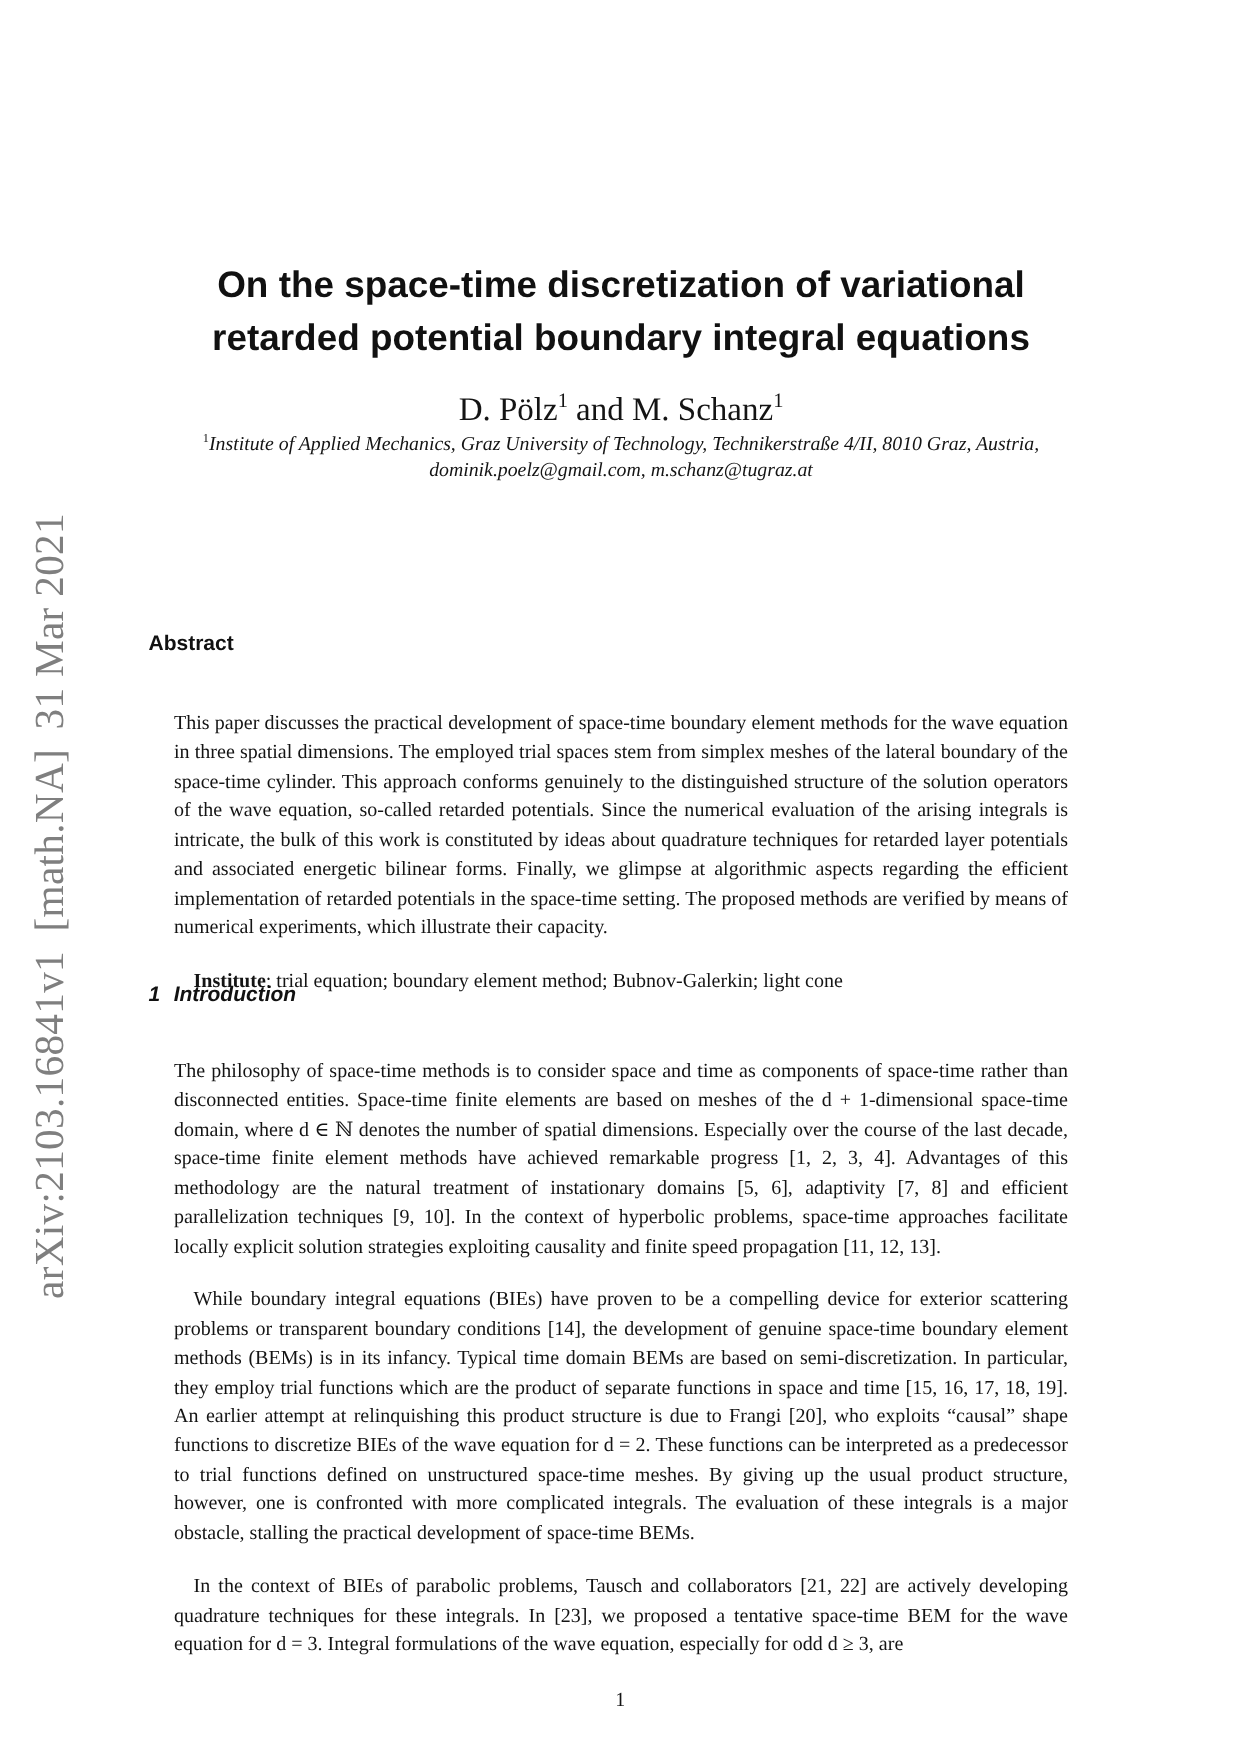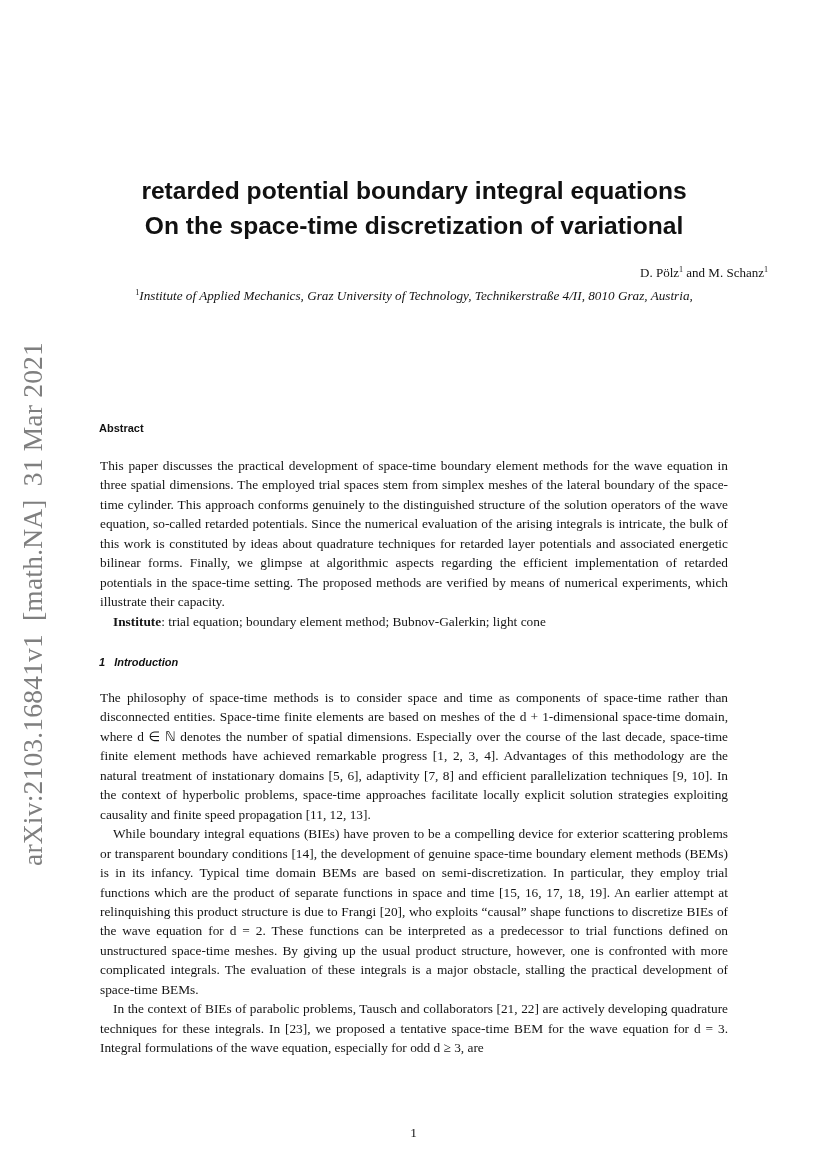--- a/index.html
+++ b/index.html
@@ -37,84 +37,84 @@
     font-weight: bold;
     font-size: 24.6px;
     line-height: 35px;
     color: #111;
   }
   .authors {
     position: absolute;
     left: 60px;
     width: 708px;
     top: 262px;
-    text-align: right;
-    font-size: 13px;
+    text-align: center;
+    font-size: 22px;
     line-height: 22px;
   }
   sup { font-size: 62%; vertical-align: 0.62em; line-height: 0; }
   .affil {
     position: absolute;
     left: 60px;
     width: 708px;
     top: 287px;
     text-align: center;
     font-style: italic;
     font-size: 13.2px;
     line-height: 17px;
   }
   .section-head {
     position: absolute;
     left: 99px;
     font-family: "Liberation Sans", "DejaVu Sans", sans-serif;
     font-weight: bold;
-    font-size: 11px;
+    font-size: 14px;
     line-height: 22px;
     color: #111;
   }
   .section-head .num { margin-right: 9px; }
   .textblock {
     position: absolute;
     left: 100px;
     width: 628px;
     font-size: 13.35px;
     line-height: 19.45px;
     text-align: justify;
     hyphens: manual;
   }
   .textblock p {
-    margin: 0;
-    font-family: Liberation Serif, serif;
+    margin: 16px;
   }
   .textblock p.indent { text-indent: 13px; }
   .kw-label { font-weight: bold; }
   .page-number {
     position: absolute;
     left: 0;
     width: 827px;
     top: 1124px;
     text-align: center;
     font-size: 13.3px;
     line-height: 17px;
   }
 </style>
 </head>
 <body>
 
 <div class="arxiv-stamp"><span>arXiv:2103.16841v1</span><span class="gap"></span><span>[math.NA]</span><span class="gap"></span><span>31 Mar 2021</span></div>
 
 <div class="title">
+  <div>On the space-time discretization of variational</div>
   <div>retarded potential boundary integral equations</div>
-  <div>On the space-time discretization of variational</div>
 </div>
 
 <div class="authors"><span>D. Pölz</span><sup>1</sup><span style="white-space:pre"> and </span><span>M. Schanz</span><sup>1</sup></div>
 
 <div class="affil">
   <div><sup style="font-style:normal">1</sup><span>Institute of Applied Mechanics, Graz University of Technology, Technikerstraße 4/II, 8010 Graz, Austria,</span></div>
+  <div>dominik.poelz@gmail.com, m.schanz@tugraz.at</div>
 </div>
 
 <div class="section-head" style="top:417px;">Abstract</div>
 
 <div class="textblock" style="top:456px;">
   <p>This paper discusses the practical development of space-time boundary element methods for the wave equation in three spatial dimensions. The employed trial spaces stem from simplex meshes of the lateral boundary of the space-time cylinder. This approach conforms genuinely to the distinguished structure of the solution operators of the wave equation, so-called retarded potentials. Since the numerical eval­uation of the arising integrals is intricate, the bulk of this work is constituted by ideas about quadrature techniques for retarded layer potentials and associated energetic bilinear forms. Finally, we glimpse at al­gorithmic aspects regarding the efficient implementation of retarded potentials in the space-time setting. The proposed methods are verified by means of numerical experiments, which illustrate their capacity.</p>
   <p class="indent"><span class="kw-label">Institute</span><span>: trial equation; boundary element method; Bubnov-Galerkin; light cone</span></p>
 </div>
 
 <div class="section-head" style="top:651px;font-style:italic;"><span class="num">1</span><span>Introduction</span></div>

